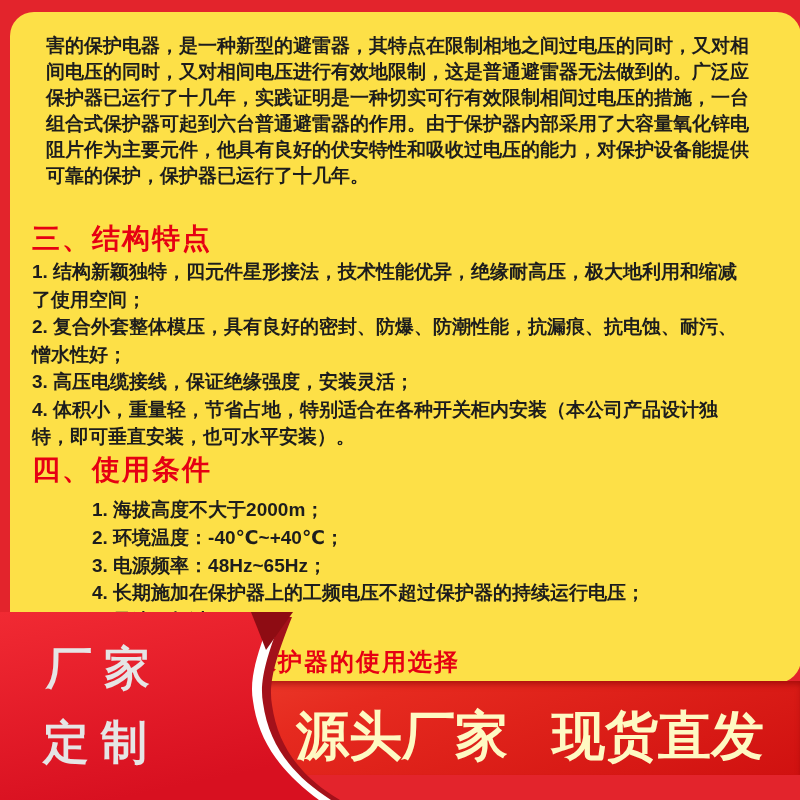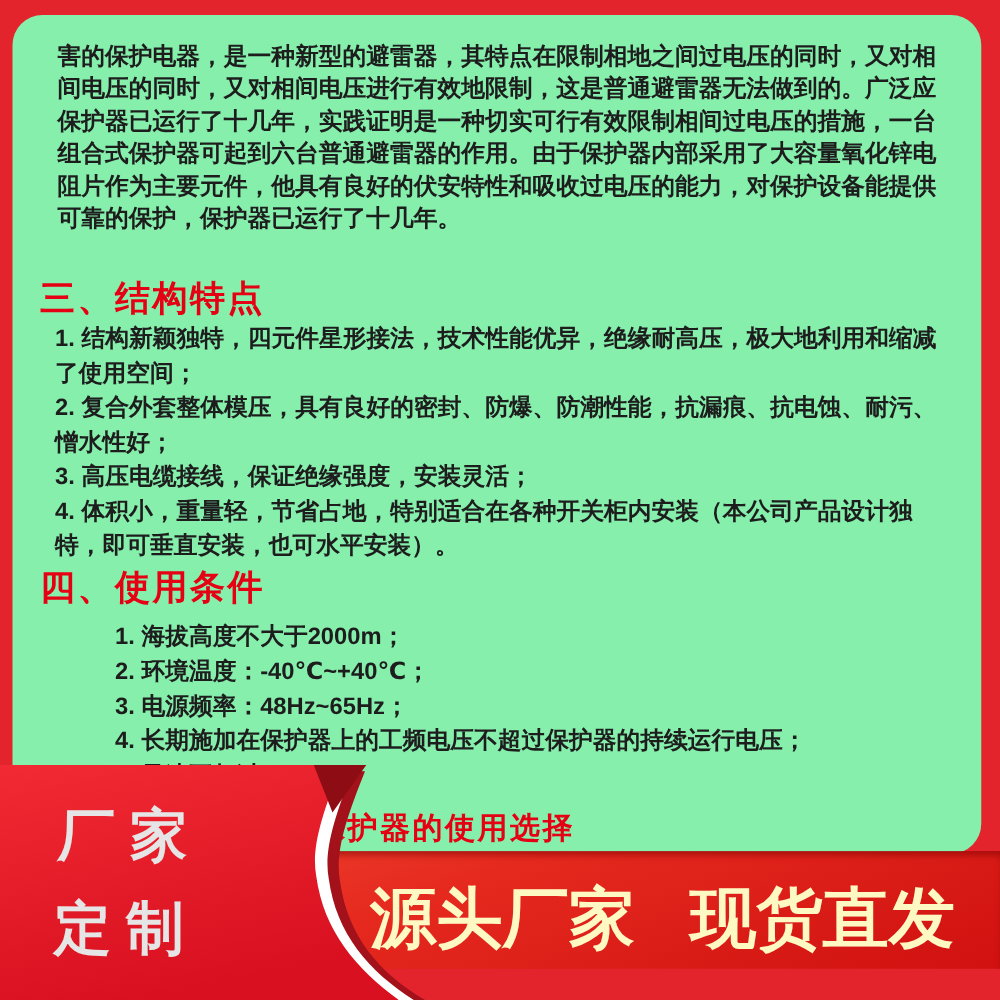--- a/index.html
+++ b/index.html
@@ -4,34 +4,34 @@
 <style>
   html,body{margin:0;padding:0;}
   body{
     width:800px;height:800px;overflow:hidden;position:relative;
     font-family:"Liberation Sans","DejaVu Sans",sans-serif;
     background:#e3242c;
   }
   .frame{position:absolute;inset:0;background:#e3242c;}
   .card{
     position:absolute;left:10px;top:12px;width:775px;height:671px;
-    background:#86efac;border-radius:24px;
+    background:#fde047;border-radius:24px;padding-left:16px;
   }
   .para{position:absolute;left:36px;top:21px;color:#1d1d1d;}
   .para .ln,.list .ln{
     font-size:19px;line-height:26px;white-space:nowrap;font-weight:600;
     color:#1d1d1d;
   }
   .list .ln{line-height:27.5px;}
   .list2 .ln{line-height:27.8px;margin-left:45px;}
   .sec-heading{
     position:absolute;left:22px;color:#e60013;font-weight:800;
     font-size:28px;line-height:28px;letter-spacing:2px;white-space:nowrap;
   }
-  .list{position:absolute;left:34px;}
+  .list{position:absolute;left:22px;}
   .sec5-heading{
     position:absolute;left:200px;top:646px;z-index:2;color:#e60013;
     font-weight:800;font-size:24px;letter-spacing:2px;white-space:nowrap;
   }
   .banner{
     position:absolute;left:0;top:681px;width:800px;height:94px;z-index:3;
     background:linear-gradient(160deg,#f04b36 0%,#e62a1f 40%,#d01110 100%);
     box-shadow:inset 0 5px 6px -2px rgba(120,0,0,.55);
   }
   .banner-text{

